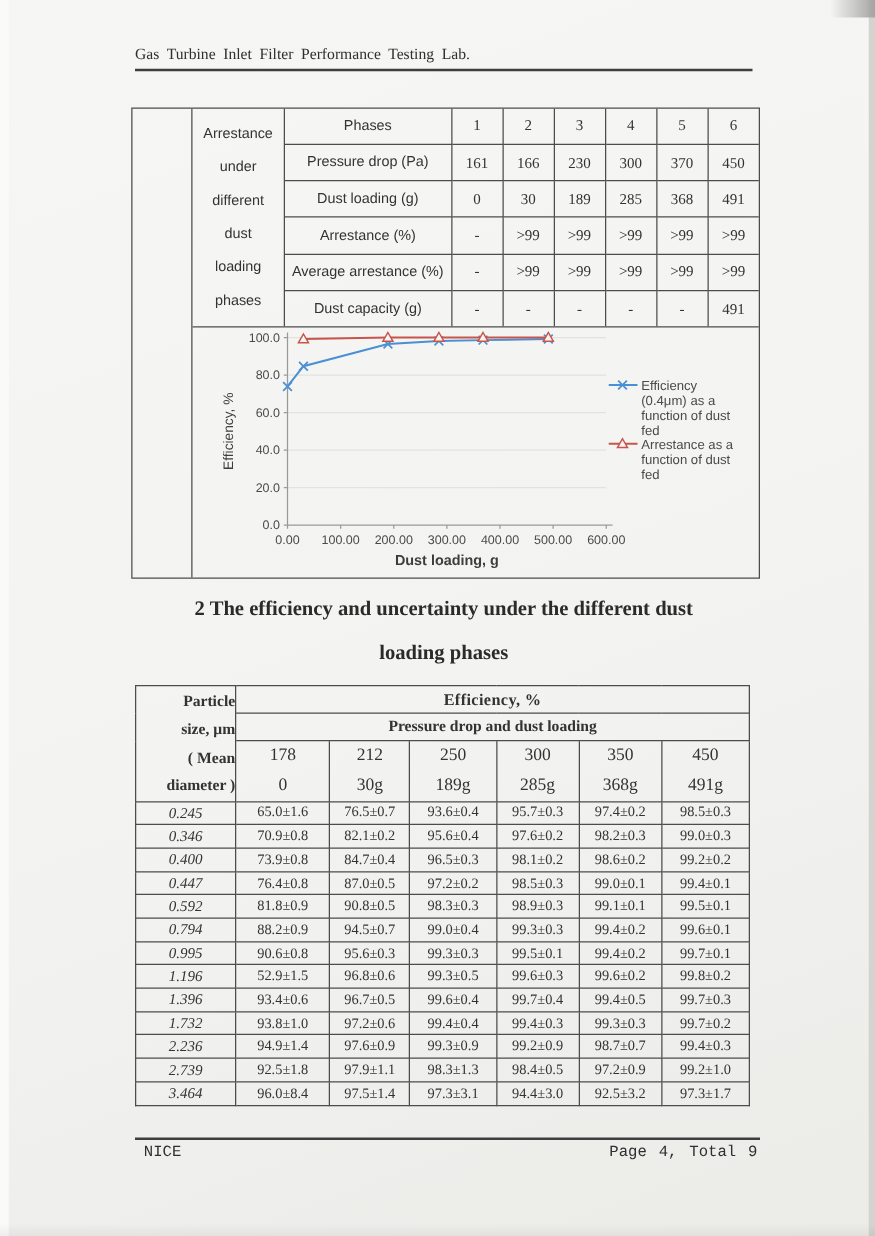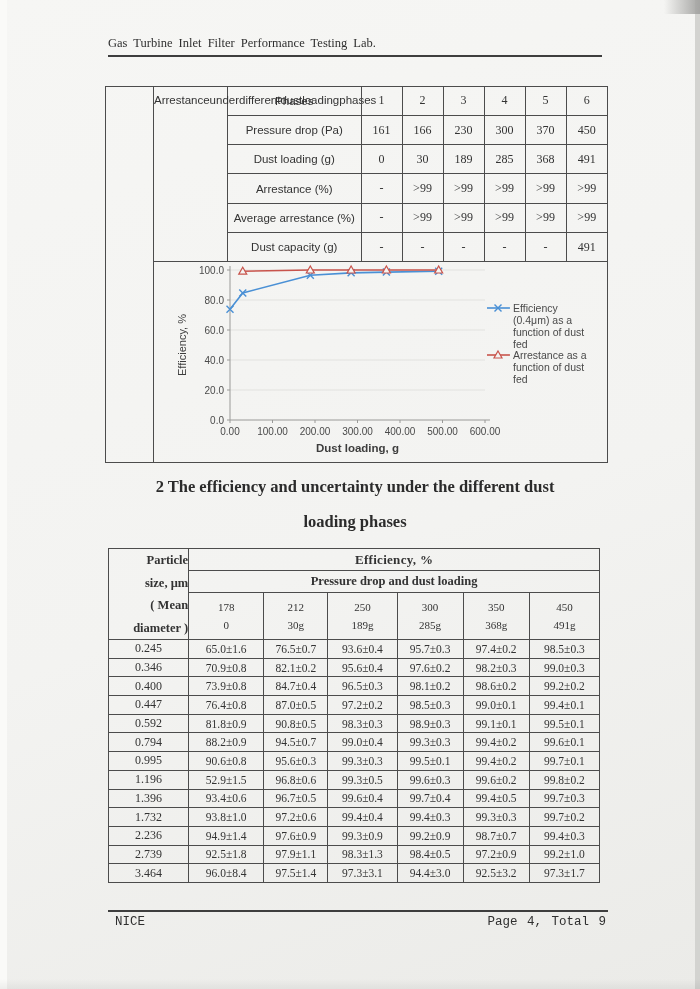--- a/index.html
+++ b/index.html
@@ -24,21 +24,21 @@
   .header .lab { word-spacing:3px; }
   .header .rep { word-spacing:2px; }
   .header .rep .lbl { margin-right:10px; }
 
   
   .t1 { position:absolute; left:105px; top:86px; width:503px; height:377px;
         border:1px solid #4c4c4c; display:flex; }
   .t1-narrow { width:48px; border-right:1px solid #4c4c4c; }
   .t1-rightpart { flex:1; display:flex; flex-direction:column; }
   .t1-top { height:174px; display:flex; }
-  .t1-side { width:74px; border-right:1px solid #4c4c4c; display:flex; flex-direction:row;
+  .t1-side { width:74px; border-right:1px solid #4c4c4c; display:flex; flex-direction:column;
              justify-content:space-around; text-align:center; padding:7px 0;
              font-size:11.5px; color:#333; }
   .t1-gridwrap { flex:1; }
   table.grid1 { width:100%; height:100%; border-collapse:collapse; table-layout:fixed; }
   table.grid1 td { border-right:1px solid #4c4c4c; border-bottom:1px solid #4c4c4c;
                    text-align:center; vertical-align:middle; font-size:11.5px; color:#333; }
   table.grid1 td:last-child { border-right:none; }
   table.grid1 tr:last-child td { border-bottom:none;text-align:center; }
   table.grid1 td.lbl { width:133px; }
   table.grid1 td.num { font-family:"Liberation Serif", serif; font-size:12px; }
@@ -50,24 +50,24 @@
                color:#2b2b2b; }
   .sec-title .l1 { margin-bottom:15px; }
 
   
   .t2 { position:absolute; left:108px; top:548px; width:492px; }
   table.grid2 { border-collapse:collapse; table-layout:fixed; width:492px;
                 font-family:"Liberation Serif", serif; color:#333; }
   table.grid2 td { border:1px solid #4c4c4c; text-align:center; vertical-align:middle; padding:0; }
   table.grid2 td.h1 { height:22px; font-weight:bold; font-size:13px; letter-spacing:0.3px; }
   table.grid2 td.h2 { height:22px; font-weight:bold; font-size:12.5px; }
-  table.grid2 td.colh { height:46px; font-size:11px; line-height:1.7; }
+  table.grid2 td.colh { height:46px; font-size:14px; line-height:1.7; }
   table.grid2 td.corner { font-weight:bold; font-size:12.5px; line-height:1.8;text-align:right; }
   table.grid2 tr.data td { height:18.7px; font-size:11.5px; }
-  table.grid2 tr.data td.psize { font-size:12px; }
+  table.grid2 tr.data td.psize { font-size:12px;font-style:italic; }
 
   
   .footer-line { position:absolute; left:108px; top:910px; width:500px; border-top:2px solid #3e3e3e; }
   .footer { position:absolute; left:108px; top:915px; width:500px; display:flex;
             justify-content:space-between; font-family:Liberation Mono, monospace;
             font-size:12.5px; color:#2f2f2f; padding:0 2px 0 7px; word-spacing:2px; }
 </style>
 </head>
 <body>
 

